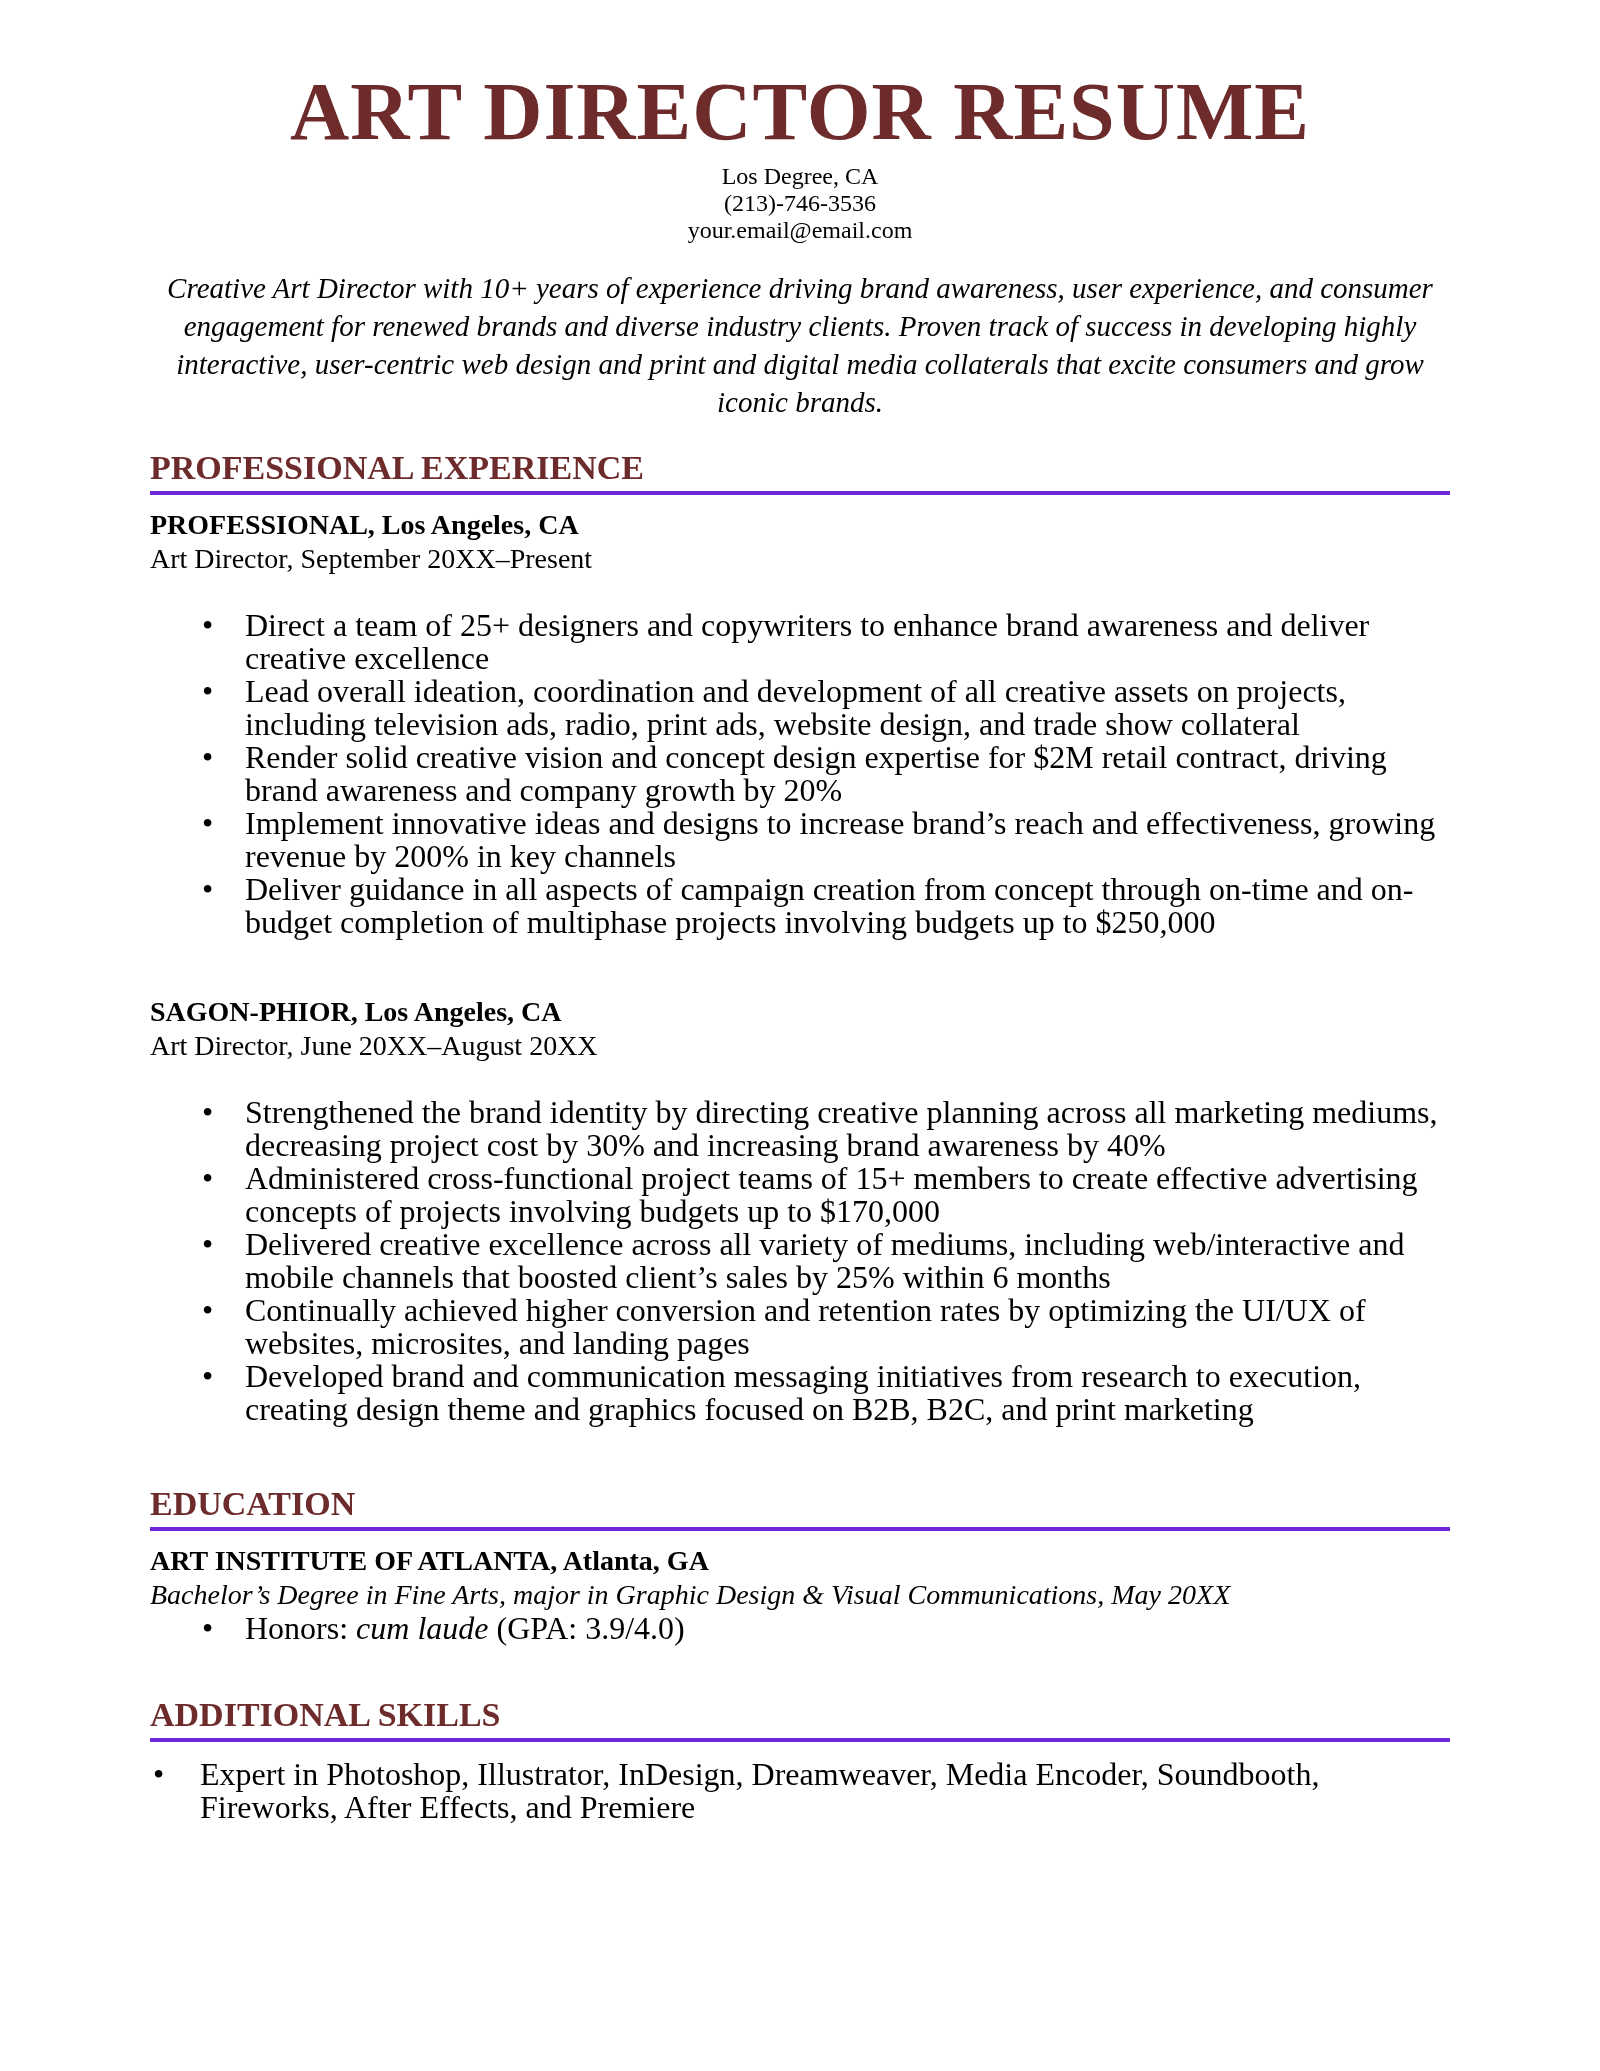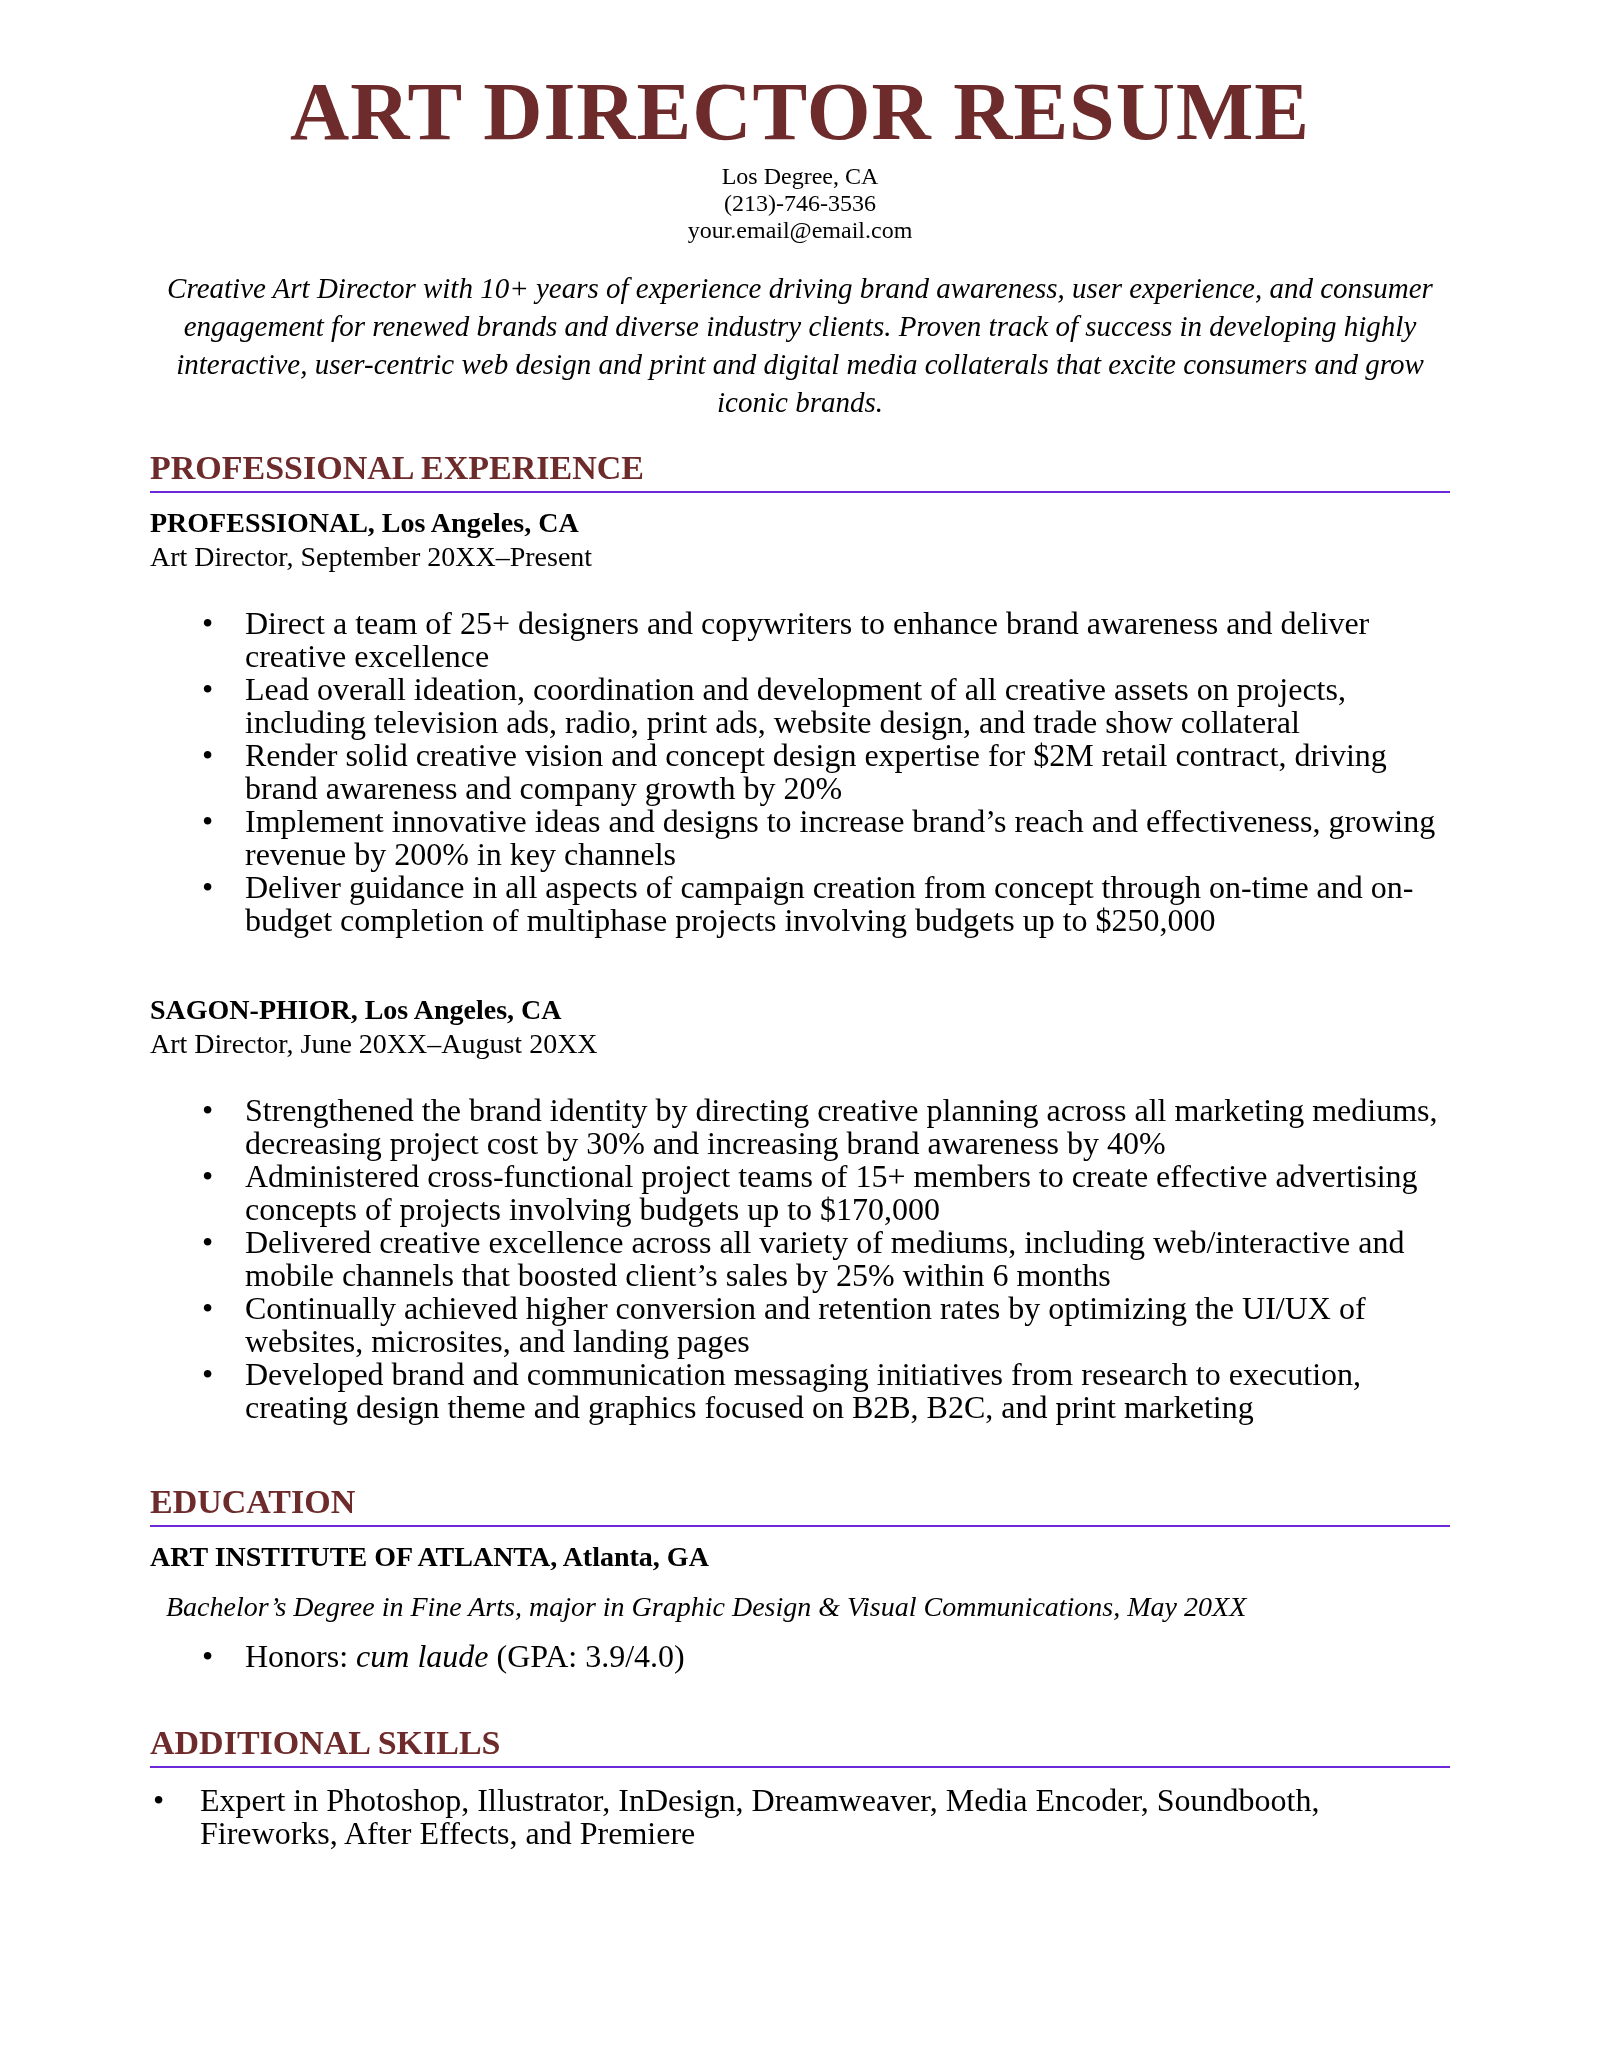--- a/index.html
+++ b/index.html
@@ -43,21 +43,21 @@
     font-size: 29px;
     line-height: 38px;
   }
   
   h2.section-heading {
     margin: 0;
     color: #6e2b2b;
     font-size: 34px;
     line-height: 1.18;
     font-weight: bold;
-    border-bottom: 2px solid #6d28d9;
+    border-bottom: 4px solid #6d28d9;
     padding-bottom: 3px;
   }
   .section-experience h2.section-heading { margin-top: 27px; }
   .section-education  h2.section-heading { margin-top: 58px; }
   .section-skills     h2.section-heading { margin-top: 50px; }
   
   .job { margin-top: 13px; }
   .job + .job { margin-top: 56px; }
   .job-company {
     margin: 0;
@@ -88,21 +88,21 @@
     top: 0;
   }
   
   .edu-school {
     margin: 13px 0 0 0;
     font-size: 28px;
     line-height: 34px;
     font-weight: bold;
   }
   .edu-degree {
-    margin: 16px;
+    margin: 0;
     font-size: 28px;
     line-height: 34px;
     font-style: italic;
   }
   ul.bullets.tight { margin-top: 0; }
   .italic { font-style: italic; }
   
   ul.bullets.flush { margin-top: 16px; }
   ul.bullets.flush li { padding-left: 50px; }
   ul.bullets.flush li::before { left: 3px; }

